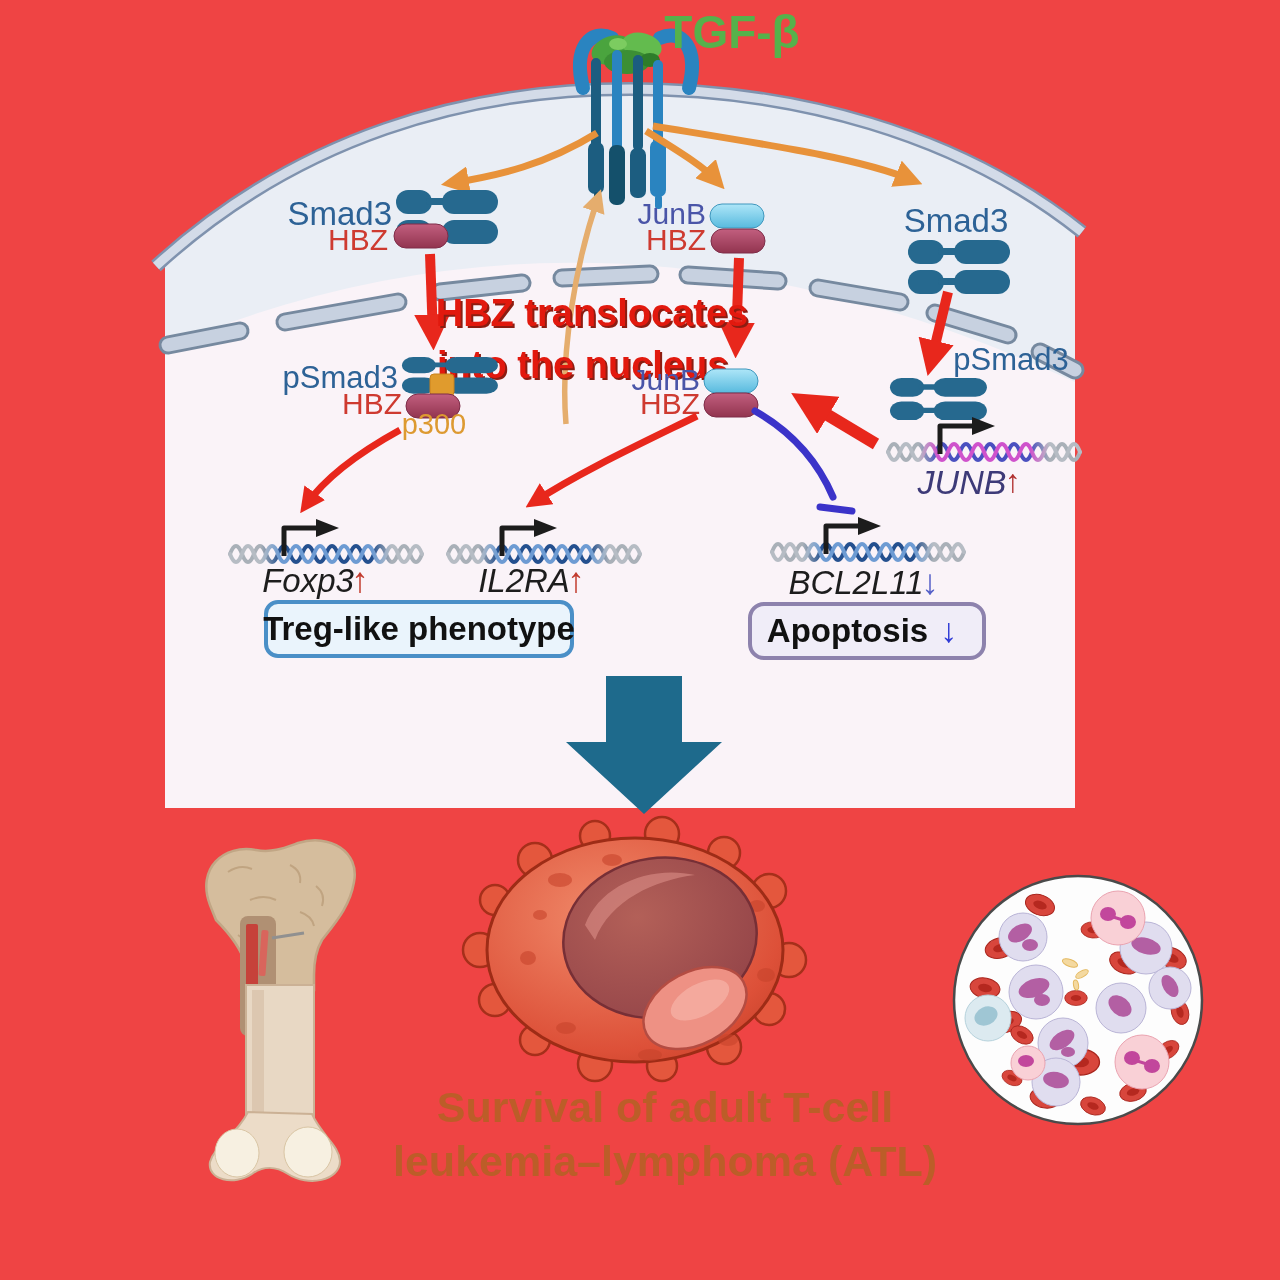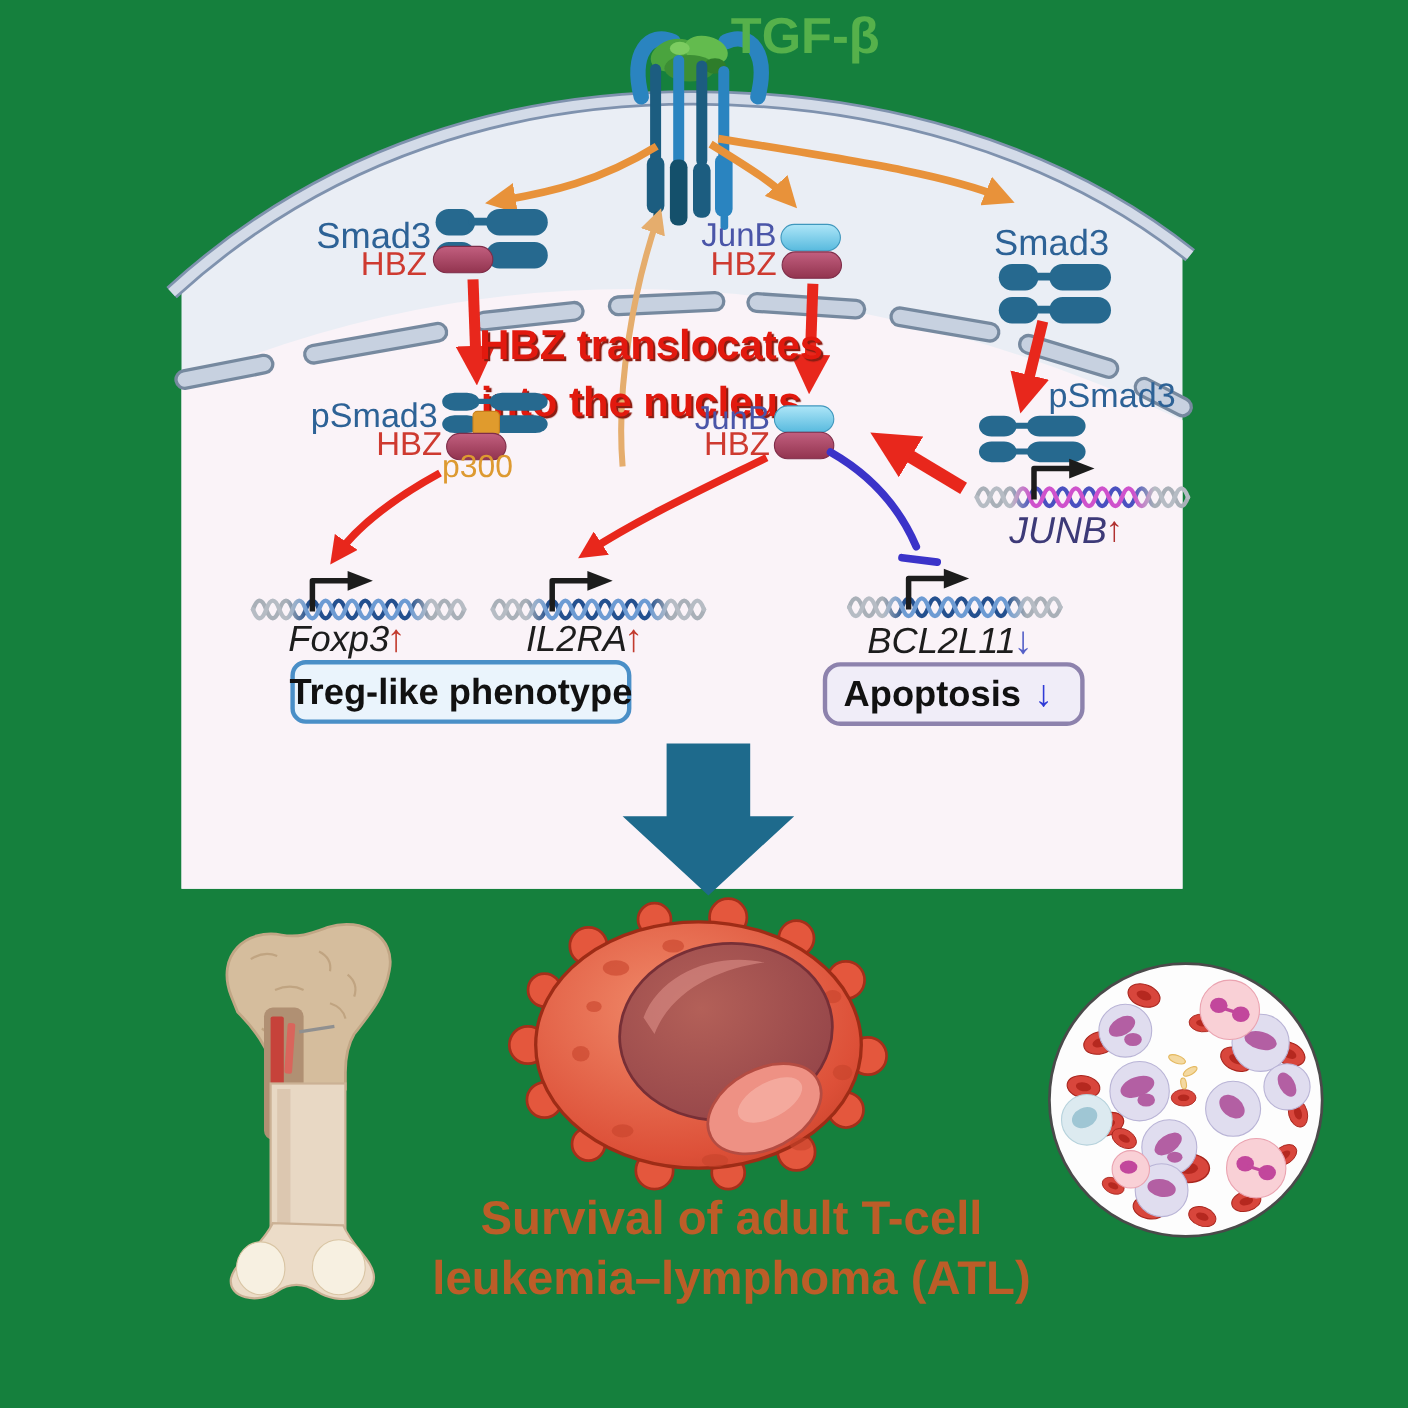--- a/index.html
+++ b/index.html
@@ -1,16 +1,16 @@
 <!DOCTYPE html>
 <html><head>
 <meta charset="utf-8">
 <style>
   html,body{margin:0;padding:0;background:#ffffff;}
-  .canvas{position:relative;width:1280px;height:1280px;background:#15803d;overflow:hidden;}
+  .canvas{position:relative;width:1280px;height:1280px;background:#ef4444;overflow:hidden;}
   svg{display:block;}
   text{font-family:"Liberation Sans", sans-serif;}
   .t-tgfb{font-size:46px;font-weight:bold;fill:#56b14b;}
   .t-smad{font-size:33px;fill:#2d6296;}
   .t-smad-sm{font-size:31px;fill:#2d6296;}
   .t-junb{font-size:30px;fill:#4a55a8;}
   .t-hbz{font-size:30px;fill:#ce3a30;}
   .t-p300{font-size:29px;fill:#dd9a31;}
   .t-note{font-size:38px;font-weight:bold;fill:#e2190e;filter:drop-shadow(2.5px 2.5px 0px #8c1d12);}
   .t-gene{font-size:33px;font-style:italic;fill:#1d1d1d;}

